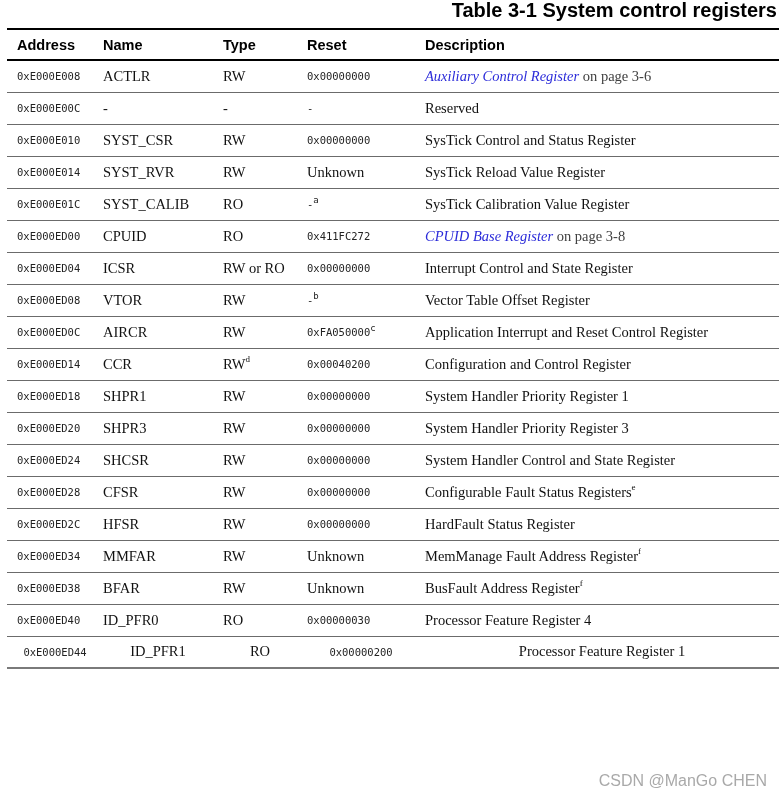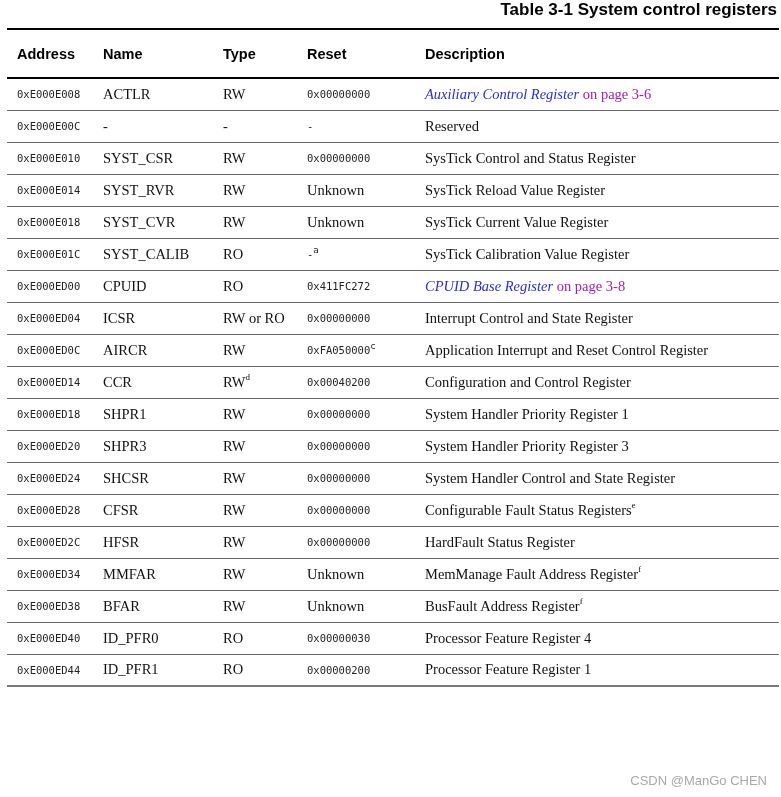--- a/index.html
+++ b/index.html
@@ -1,54 +1,54 @@
 <!DOCTYPE html>
 <html><head>
   <meta charset="utf-8">
   <style>
     html, body { margin: 0; padding: 0; background: #ffffff; }
     body { width: 781px; height: 797px; position: relative; overflow: hidden; }
     .caption {
       position: absolute; right: 4px; top: 0px;
       font-family: "Liberation Sans", sans-serif;
-      font-weight: bold; font-size: 17px; color: #000;
+      font-weight: bold; font-size: 20px; color: #000;
       line-height: 20px;
     }
     table.reg {
       position: absolute; left: 7px; top: 28px;
       width: 772px;
       border-collapse: collapse;
       table-layout: fixed;
     }
     table.reg col.c-addr { width: 86px; }
     table.reg col.c-name { width: 120px; }
     table.reg col.c-type { width: 84px; }
     table.reg col.c-reset { width: 118px; }
     table.reg col.c-desc { width: auto; }
-    thead tr { height: 49px; border-top: 2px solid #000; border-bottom: 2px solid #000; }
+    thead tr { height: 31px; border-top: 2px solid #000; border-bottom: 2px solid #000; }
     th {
       font-family: "Liberation Sans", sans-serif;
       font-weight: bold; font-size: 14.5px; text-align: left;
       padding: 0 0 0 10px; color: #000;
     }
     tbody tr { height: 32px; border-bottom: 1.5px solid #6b6b6b; }
-    tbody tr:last-child { border-bottom: 2px solid #7a7a7a; }
+    tbody tr:last-child { border-bottom: 2px solid #7a7a7a; text-align: center; }
     td {
       padding: 0 0 0 10px; vertical-align: middle; color: #111;
       font-family: "Liberation Serif", serif; font-size: 14.5px;
       white-space: nowrap;
     }
     td.mono { font-family: "DejaVu Sans Mono", monospace; font-size: 10.5px; color: #222; }
     td.addr { padding-left: 10px; }
     sup { font-size: 9px; line-height: 0; position: relative; top: -1px; }
     .link-it { color: #2b2bd9; font-style: italic; }
-    .link-tail { color: #a21caf; text-align: center; }
+    .link-tail { color: #404040; text-align: center; }
     .watermark {
       position: absolute; right: 14px; top: 772px;
-      font-family: "Liberation Sans", sans-serif; font-size: 13px;
+      font-family: "Liberation Sans", sans-serif; font-size: 16px;
       color: #a9a9a9; line-height: 18px;
     }
   </style>
 </head>
 <body>
 
 <div class="caption">Table 3-1 System control registers</div>
 
 <table class="reg">
   <colgroup>
@@ -90,46 +90,46 @@
         <td><span>SysTick Control and Status Register</span></td>
       </tr>
       <tr>
         <td class="mono addr">0xE000E014</td>
         <td>SYST_RVR</td>
         <td><span>RW</span></td>
         <td class=""><span>Unknown</span></td>
         <td><span>SysTick Reload Value Register</span></td>
       </tr>
       <tr>
-        <td class="mono addr">0xE000E018</td>
-        <td>SYST_CVR</td>
-        <td><span>RW</span></td>
-        <td class=""><span>Unknown</span></td>
-        <td><span>SysTick Current Value Register</span></td>
-      </tr>
-      <tr>
         <td class="mono addr">0xE000E01C</td>
         <td>SYST_CALIB</td>
         <td><span>RO</span></td>
         <td class="mono"><span>-</span><sup>a</sup></td>
         <td><span>SysTick Calibration Value Register</span></td>
       </tr>
       <tr>
         <td class="mono addr">0xE000ED00</td>
         <td>CPUID</td>
         <td><span>RO</span></td>
         <td class="mono"><span>0x411FC272</span></td>
         <td><span class="link-it">CPUID Base Register</span><span class="link-tail"> on page 3-8</span></td>
       </tr>
       <tr>
         <td class="mono addr">0xE000ED04</td>
         <td>ICSR</td>
         <td><span>RW or RO</span></td>
         <td class="mono"><span>0x00000000</span></td>
         <td><span>Interrupt Control and State Register</span></td>
+      </tr>
+      <tr>
+        <td class="mono addr">0xE000ED08</td>
+        <td>VTOR</td>
+        <td><span>RW</span></td>
+        <td class="mono"><span>-</span><sup>b</sup></td>
+        <td><span>Vector Table Offset Register</span></td>
       </tr>
       <tr>
         <td class="mono addr">0xE000ED0C</td>
         <td>AIRCR</td>
         <td><span>RW</span></td>
         <td class="mono"><span>0xFA050000</span><sup>c</sup></td>
         <td><span>Application Interrupt and Reset Control Register</span></td>
       </tr>
       <tr>
         <td class="mono addr">0xE000ED14</td>

